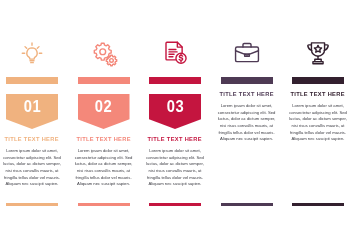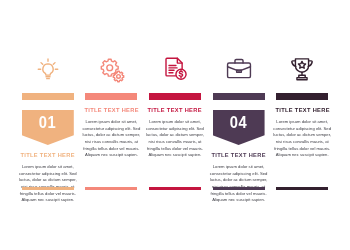--- a/index.html
+++ b/index.html
@@ -15,21 +15,21 @@
     -webkit-font-smoothing: antialiased;
   }
 
   #infographic {
     position: relative;
     width: 350px;
     height: 250px;
     background: #ffffff;
     display: flex;
     justify-content: space-between;
-    padding: 16px;
+    padding: 0;
     box-sizing: border-box;
   }
 
   .column {
     position: relative;
     width: 64px;
     margin: 0;
     display: flex;
     flex-direction: column;
     align-items: center;
@@ -142,59 +142,62 @@
       <svg viewBox="0 0 32 32" fill="none">
         <g stroke="#F4887A" stroke-width="1.5" stroke-linecap="round" stroke-linejoin="round">
           <path d="M13.2 5.6h2.9l.42 2.05c.62.17 1.2.41 1.73.72l1.74-1.17 2.05 2.05-1.17 1.74c.31.53.55 1.11.72 1.73l2.05.42v2.9l-2.05.42c-.17.62-.41 1.2-.72 1.73l1.17 1.74-2.05 2.05-1.74-1.17c-.53.31-1.11.55-1.73.72l-.42 2.05h-2.9l-.42-2.05a6.6 6.6 0 0 1-1.73-.72l-1.74 1.17-2.05-2.05 1.17-1.74a6.6 6.6 0 0 1-.72-1.73l-2.05-.42v-2.9l2.05-.42c.17-.62.41-1.2.72-1.73L7.23 9.25l2.05-2.05 1.74 1.17c.53-.31 1.11-.55 1.73-.72l.45-2.05Z"></path>
           <circle cx="14.65" cy="14.65" r="3.1"></circle>
           <path d="M23.1 18.4h1.75l.28 1.3c.38.11.73.26 1.05.45l1.1-.73 1.24 1.24-.73 1.1c.19.32.34.67.45 1.05l1.3.28v1.75l-1.3.28c-.11.38-.26.73-.45 1.05l.73 1.1-1.24 1.24-1.1-.73c-.32.19-.67.34-1.05.45l-.28 1.3H23.1l-.28-1.3a4.2 4.2 0 0 1-1.05-.45l-1.1.73-1.24-1.24.73-1.1a4.2 4.2 0 0 1-.45-1.05l-1.3-.28v-1.75l1.3-.28c.11-.38.26-.73.45-1.05l-.73-1.1 1.24-1.24 1.1.73c.32-.19.67-.34 1.05-.45l.28-1.3Z"></path>
           <circle cx="23.98" cy="23.98" r="1.95"></circle>
         </g>
       </svg>
     </div>
     <div class="top-bar" style="background:#F4887A"></div>
+    <div class="banner" style="background:#F4887A">
+      <span class="banner-number">02</span>
+    </div>
     <div class="col-title" style="color:#F4887A">TITLE TEXT HERE</div>
     <div class="col-body">Lorem ipsum dolor sit amet, consectetur adipiscing elit. Sed luctus, dolor ac dictum semper, nisi risus convallis mauris, at fringilla tellus dolor vel mauris. Aliquam nec suscipit sapien.</div>
     <div class="bottom-rule" style="background:#F4887A"></div>
   </div>
 
   <div class="column">
     <div class="icon-wrap">
       <svg viewBox="0 0 32 32" fill="none">
         <g stroke="#C4153F" stroke-width="1.5" stroke-linecap="round" stroke-linejoin="round">
           <path d="M7.4 4.6h11.1l5.1 5.1v12.6a1 1 0 0 1-1 1H7.4a1 1 0 0 1-1-1V5.6a1 1 0 0 1 1-1Z"></path>
           <path d="M18.5 4.6v5.1h5.1"></path>
           <path d="M9.6 12.2h7.4M9.6 14.8h8.6M9.6 17.4h5.4M9.6 20h4.2"></path>
           <circle cx="22.4" cy="21.6" r="5.4" fill="#ffffff"></circle>
           <path d="M24.1 19.3c-.4-.5-1-.8-1.75-.8-1.05 0-1.75.52-1.75 1.3 0 .85.75 1.1 1.75 1.3 1 .2 1.85.45 1.85 1.35 0 .82-.78 1.35-1.85 1.35-.85 0-1.5-.33-1.9-.9"></path>
           <path d="M22.4 17.5v1M22.4 24.45v1.05"></path>
         </g>
       </svg>
     </div>
     <div class="top-bar" style="background:#C4153F"></div>
+    <div class="banner" style="background:#C4153F">
+      <span class="banner-number">03</span>
+    </div>
     <div class="col-title" style="color:#C4153F">TITLE TEXT HERE</div>
     <div class="col-body">Lorem ipsum dolor sit amet, consectetur adipiscing elit. Sed luctus, dolor ac dictum semper, nisi risus convallis mauris, at fringilla tellus dolor vel mauris. Aliquam nec suscipit sapien.</div>
     <div class="bottom-rule" style="background:#C4153F"></div>
   </div>
 
   <div class="column">
     <div class="icon-wrap">
       <svg viewBox="0 0 32 32" fill="none">
         <g stroke="#4E3A54" stroke-width="1.5" stroke-linecap="round" stroke-linejoin="round">
           <rect x="3.8" y="9.6" width="24.4" height="15.6" rx="1.6"></rect>
           <path d="M11.7 9.6V7.2a1.4 1.4 0 0 1 1.4-1.4h5.8a1.4 1.4 0 0 1 1.4 1.4v2.4"></path>
           <path d="M3.8 13.6l12.2 4.6 12.2-4.6"></path>
           <path d="M13.5 17.1h5v2.4h-5z"></path>
         </g>
       </svg>
     </div>
     <div class="top-bar" style="background:#4E3A54"></div>
-    <div class="banner" style="background:#4E3A54">
-      <span class="banner-number">04</span>
-    </div>
     <div class="col-title" style="color:#4E3A54">TITLE TEXT HERE</div>
     <div class="col-body">Lorem ipsum dolor sit amet, consectetur adipiscing elit. Sed luctus, dolor ac dictum semper, nisi risus convallis mauris, at fringilla tellus dolor vel mauris. Aliquam nec suscipit sapien.</div>
     <div class="bottom-rule" style="background:#4E3A54"></div>
   </div>
 
   <div class="column">
     <div class="icon-wrap">
       <svg viewBox="0 0 32 32" fill="none">
         <g stroke="#33202F" stroke-width="1.5" stroke-linecap="round" stroke-linejoin="round">
           <path d="M9 5.2h14v7.2a7 7 0 0 1-14 0V5.2Z"></path>

